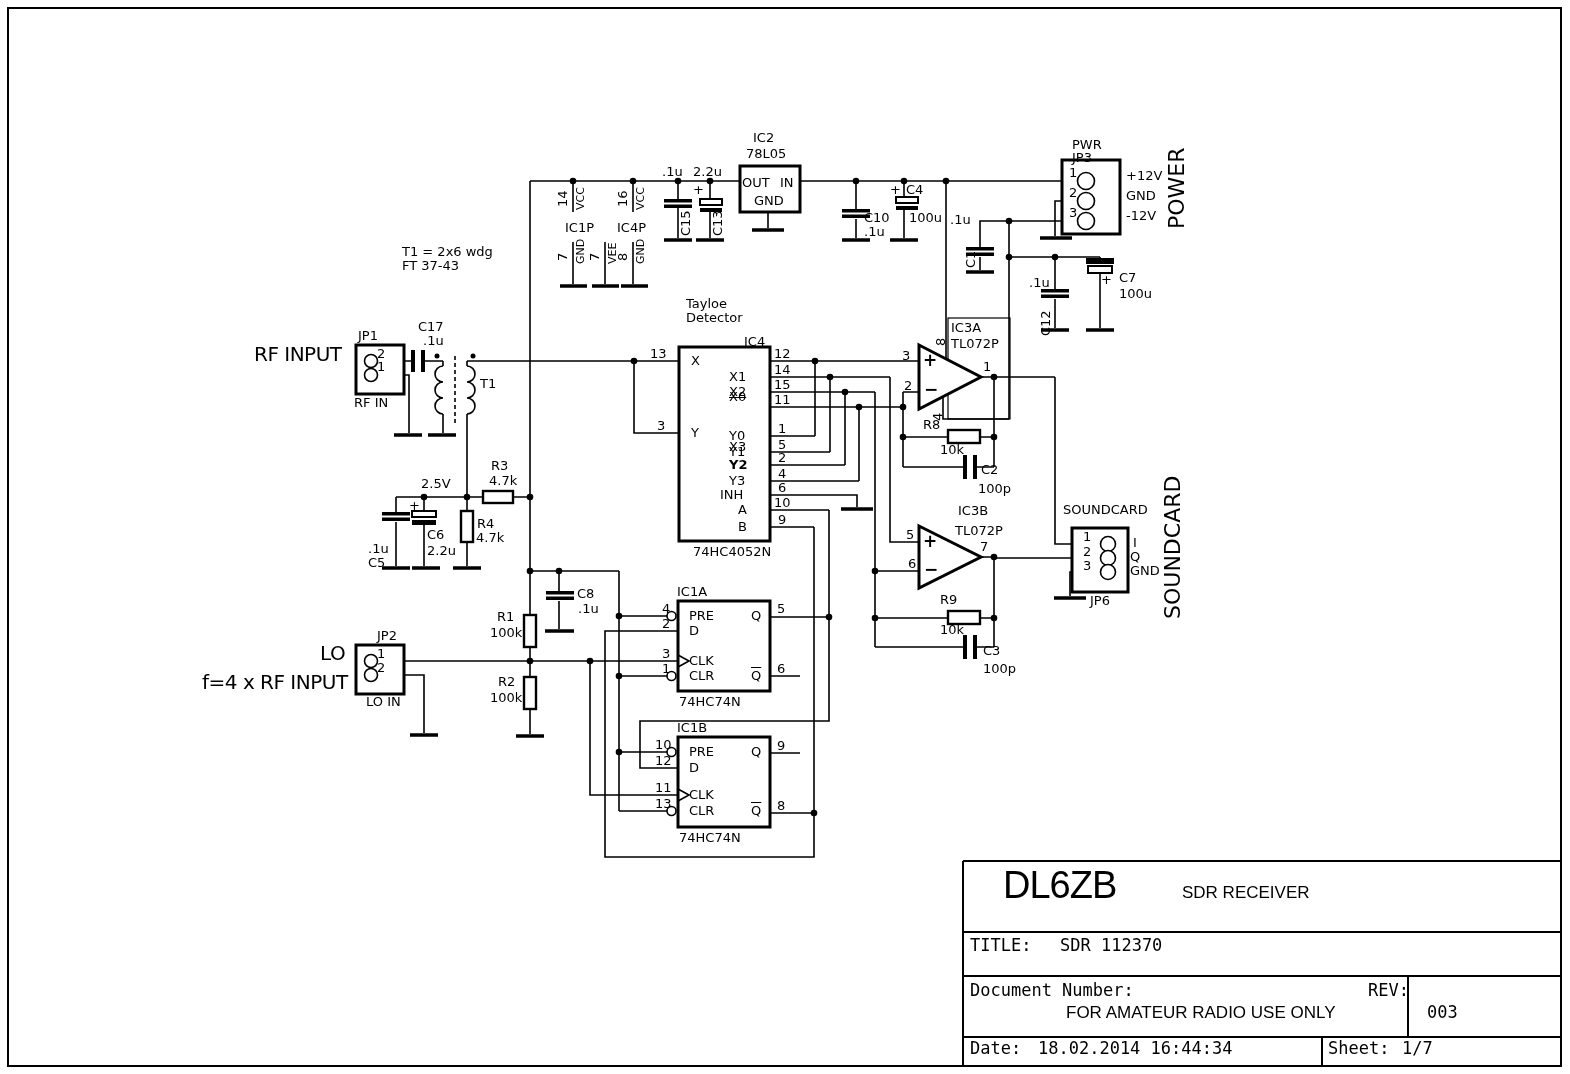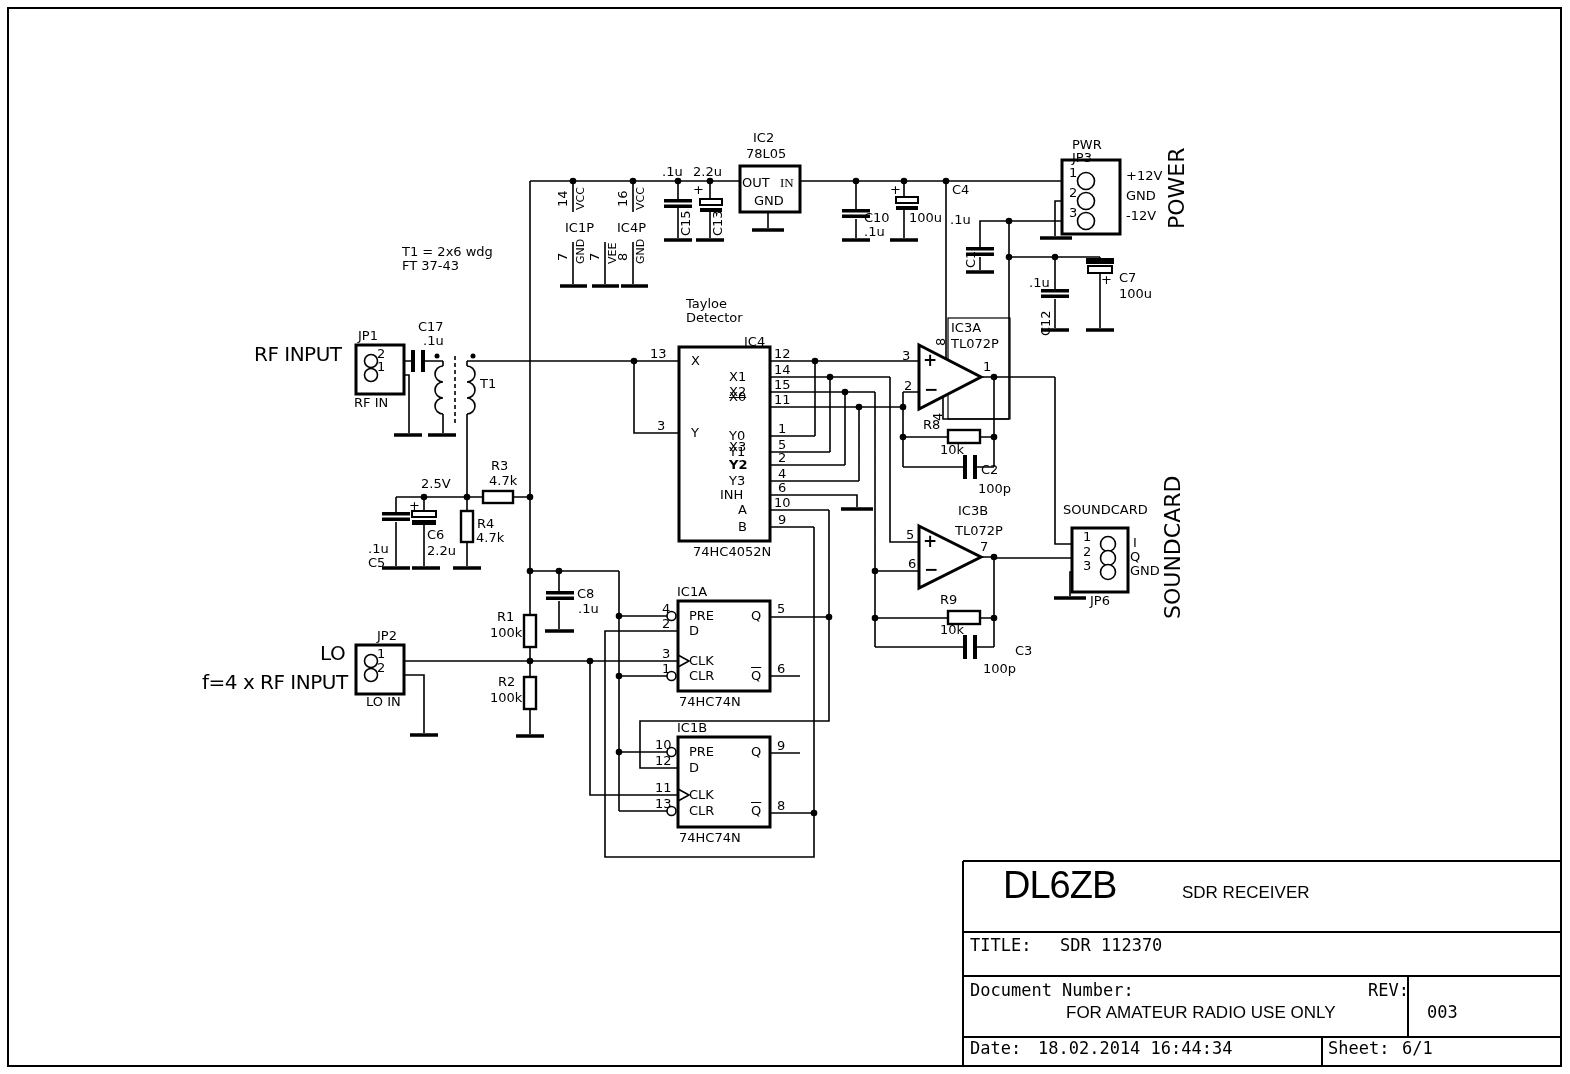--- a/index.html
+++ b/index.html
@@ -245,26 +245,26 @@
       <span class="lbl rot" style="left: 588px; top: 261px;">7</span>
       <span class="lbl rotsm" style="left: 607px; top: 264px;">VEE</span>
       <span class="lbl rot" style="left: 616px; top: 261px;">8</span>
       <span class="lbl rotsm" style="left: 635px; top: 264px;">GND</span>
       <span class="lbl rot" style="left: 679px; top: 236px;">C15</span>
       <span class="lbl" style="left: 693px; top: 183px;">+</span>
       <span class="lbl rot" style="left: 711px; top: 236px;">C13</span>
       <span class="lbl" style="left: 753px; top: 131px;">IC2</span>
       <span class="lbl" style="left: 746px; top: 147px;">78L05</span>
       <span class="lbl" style="left: 742px; top: 176px;">OUT</span>
-      <span class="lbl" style="left: 780px; top: 176px; font-family: Liberation Serif, serif;">IN</span>
+      <span class="lbl" style="left: 780px; top: 176px;">IN</span>
       <span class="lbl" style="left: 754px; top: 194px;">GND</span>
       <span class="lbl" style="left: 864px; top: 211px;">C10</span>
       <span class="lbl" style="left: 864px; top: 225px;">.1u</span>
       <span class="lbl" style="left: 890px; top: 183px;">+</span>
-      <span class="lbl" style="left: 952px; top: 183px;">C4</span>
+      <span class="lbl" style="left: 906px; top: 183px;">C4</span>
       <span class="lbl" style="left: 909px; top: 211px;">100u</span>
       <span class="lbl" style="left: 950px; top: 213px;">.1u</span>
       <span class="lbl rot" style="left: 964px; top: 268px;">C1</span>
       <span class="lbl" style="left: 1072px; top: 138px;">PWR</span>
       <span class="lbl" style="left: 1072px; top: 151px;">JP3</span>
       <span class="lbl" style="left: 1069px; top: 166px;">1</span>
       <span class="lbl" style="left: 1069px; top: 186px;">2</span>
       <span class="lbl" style="left: 1069px; top: 206px;">3</span>
       <span class="lbl" style="left: 1126px; top: 169px;">+12V</span>
       <span class="lbl" style="left: 1126px; top: 189px;">GND</span>
@@ -380,21 +380,21 @@
       <span class="lbl" style="left: 978px; top: 482px;">100p</span>
       <span class="lbl" style="left: 958px; top: 504px;">IC3B</span>
       <span class="lbl" style="left: 955px; top: 524px;">TL072P</span>
       <span class="lbl" style="left: 906px; top: 528px;">5</span>
       <span class="lbl" style="left: 908px; top: 557px;">6</span>
       <span class="lbl" style="left: 980px; top: 540px;">7</span>
       <span class="lbl op" style="left: 923px; top: 533px;">+</span>
       <span class="lbl op" style="left: 924px; top: 561px;">−</span>
       <span class="lbl" style="left: 940px; top: 593px;">R9</span>
       <span class="lbl" style="left: 940px; top: 623px;">10k</span>
-      <span class="lbl" style="left: 983px; top: 644px; margin-left: 32px;">C3</span>
+      <span class="lbl" style="left: 983px; top: 644px;">C3</span>
       <span class="lbl" style="left: 983px; top: 662px;">100p</span>
       <span class="lbl" style="left: 1063px; top: 503px;">SOUNDCARD</span>
       <span class="lbl" style="left: 1083px; top: 530px;">1</span>
       <span class="lbl" style="left: 1083px; top: 545px;">2</span>
       <span class="lbl" style="left: 1083px; top: 559px;">3</span>
       <span class="lbl" style="left: 1133px; top: 536px;">I</span>
       <span class="lbl" style="left: 1130px; top: 550px;">Q</span>
       <span class="lbl" style="left: 1130px; top: 564px;">GND</span>
       <span class="lbl" style="left: 1090px; top: 594px;">JP6</span>
       <span class="lbl rotbig" style="left: 1162px; top: 619px;">SOUNDCARD</span>
@@ -405,16 +405,16 @@
     <div class="tb-text sans17" style="left:1182px;top:884px">SDR RECEIVER</div>
     <div class="tb-text mono" style="left:970px;top:937px">TITLE:</div>
     <div class="tb-text mono" style="left:1060px;top:937px">SDR 112370</div>
     <div class="tb-text mono" style="left:970px;top:982px">Document Number:</div>
     <div class="tb-text sans17" style="left:1066px;top:1004px">FOR AMATEUR RADIO USE ONLY</div>
     <div class="tb-text mono" style="left:1368px;top:982px">REV:</div>
     <div class="tb-text mono" style="left:1427px;top:1004px">003</div>
     <div class="tb-text mono" style="left:970px;top:1040px">Date:</div>
     <div class="tb-text mono" style="left:1038px;top:1040px">18.02.2014 16:44:34</div>
     <div class="tb-text mono" style="left:1328px;top:1040px">Sheet:</div>
-    <div class="tb-text mono" style="left:1402px;top:1040px">6/1</div>
+    <div class="tb-text mono" style="left:1402px;top:1040px">1/7</div>
   </div>
 
 </div>
 
 </body></html>

